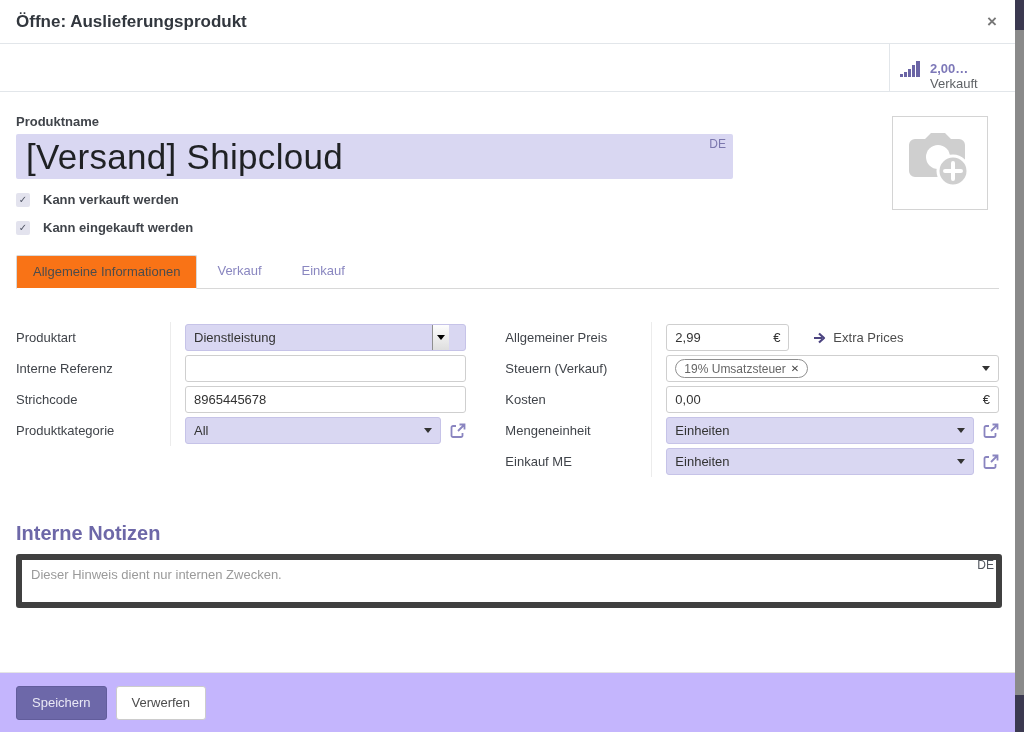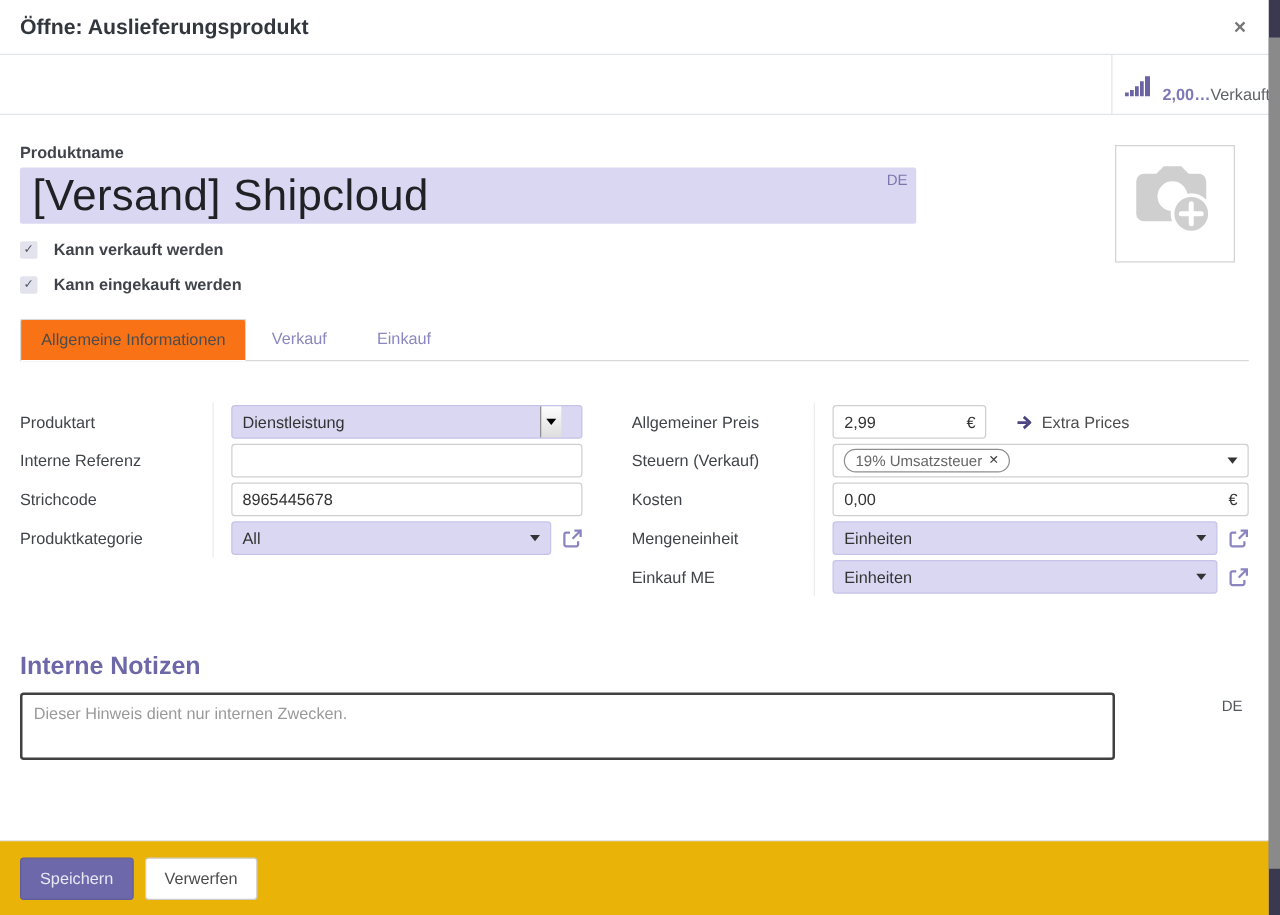--- a/index.html
+++ b/index.html
@@ -11,21 +11,21 @@
 
   .modal { position:absolute; top:0; left:0; width:1015px; height:732px; background:#fff; }
 
   .modal-header { height:44px; border-bottom:1px solid #e2e6ea; display:flex; align-items:center; padding:0 16px; }
   .modal-title { font-size:17px; font-weight:bold; color:#32373e; flex:1; }
   .close-x { color:#777; font-size:17px; font-weight:bold; cursor:pointer; line-height:1; margin-right:2px; }
 
   .button-bar { height:48px; border-bottom:1px solid #e2e6ea; display:flex; justify-content:flex-end; }
   .stat-button { width:126px; border-left:1px solid #e2e6ea; display:flex; align-items:center; padding:0 10px; cursor:pointer; }
   .stat-icon { margin-right:8px; display:flex; align-items:flex-end; height:20px; }
-  .stat-text { display:flex; flex-direction:row; line-height:15px;margin-top:16px; }
+  .stat-text { display:flex; flex-direction:column; line-height:15px;margin-top:16px; }
   .stat-value { color:#7d78b8; font-weight:bold; }
   .stat-label { color:#5f6266; }
 
   .sheet { padding:22px 16px 0 16px; }
 
   .name-row { display:flex; }
   .name-col { width:717px; }
   .field-label { font-weight:bold; color:#40444a; margin-bottom:5px; display:block; }
   .name-field { position:relative; width:717px; height:45px; background:#d9d7f2; border-radius:2px;
     display:flex; align-items:center; padding:0 10px; }
@@ -73,27 +73,27 @@
   .extra-prices .arr { margin-right:7px; display:flex; }
 
   .tag-pill { border:1px solid #8f8f8f; border-radius:10px; height:19px; display:flex; align-items:center;
     padding:0 8px; color:#666; font-size:12px; }
   .tag-remove { font-weight:bold; color:#444; font-size:10px; margin-left:5px; cursor:pointer; }
   .tag-field { justify-content:flex-start; }
   .tag-field .spacer { flex:1; }
 
   .notes-title { margin-top:45px; color:#6d68a8; font-size:20px; font-weight:bold; }
   .notes-wrap { position:relative; margin-top:9px; width:986px; }
-  .notes-area { width:876px; height:54px; border:2px solid #404040; border-radius:3px; resize:none;
+  .notes-area { width:986px; height:54px; border:6px solid #404040; border-radius:3px; resize:none;
     font:inherit; color:#333; padding:7px 9px; outline:none; }
   .notes-area::placeholder { color:#9a9a9a; }
   .notes-badge { position:absolute; top:4px; right:8px; font-size:12px; color:#50555d; cursor:pointer; }
 
   .modal-footer { position:absolute; left:0; bottom:0; width:1015px; height:60px; border-top:1px solid #e5e5e5;
-    display:flex; align-items:center; padding:0 16px; background:#eab308; }
+    display:flex; align-items:center; padding:0 16px; background:#c4b5fd; }
   .btn { height:34px; border-radius:3px; padding:0 15px; font:inherit; cursor:pointer; }
   .btn-save { background:#6d68a9; border:1px solid #625d9c; color:#e9e8f5; margin-right:9px; }
   .btn-discard { background:#fff; border:1px solid #ccc; color:#4c4c4c; }
 </style>
 </head>
 <body>
 
 <div class="scroll-strip">
   <div class="scroll-thumb"></div>
 </div>

